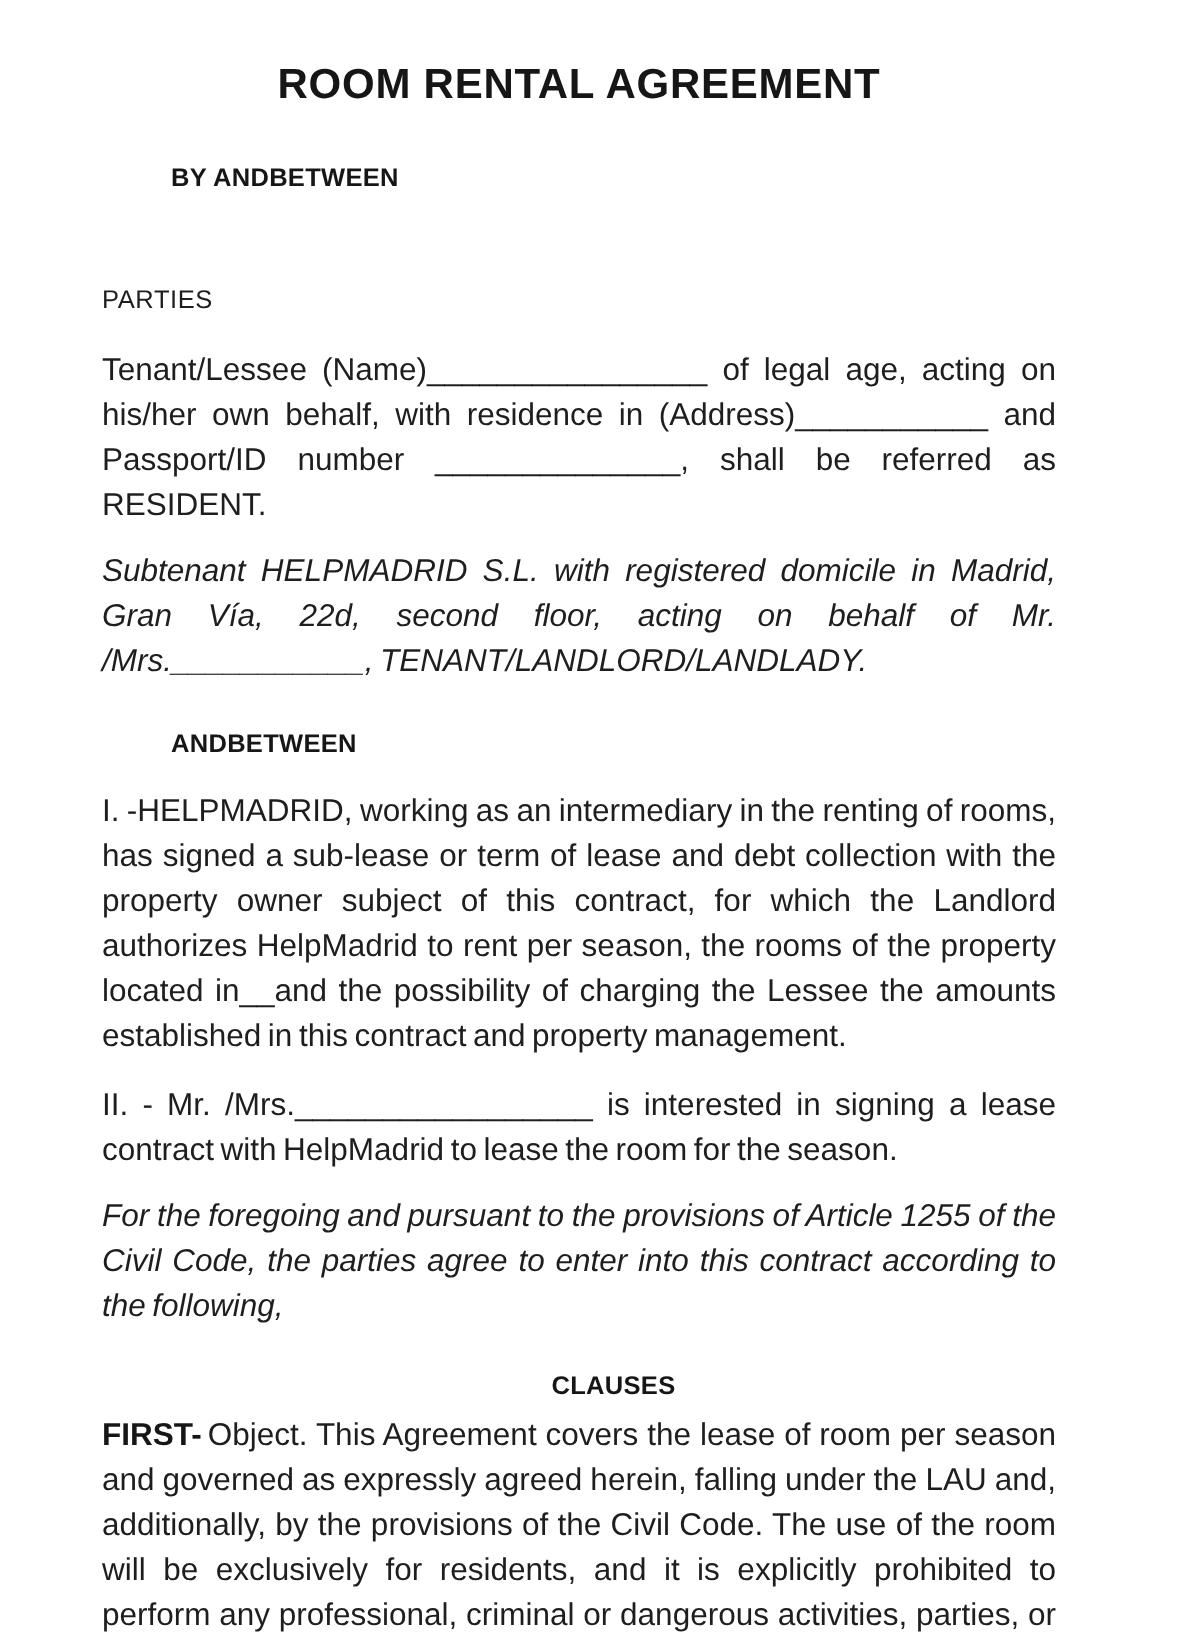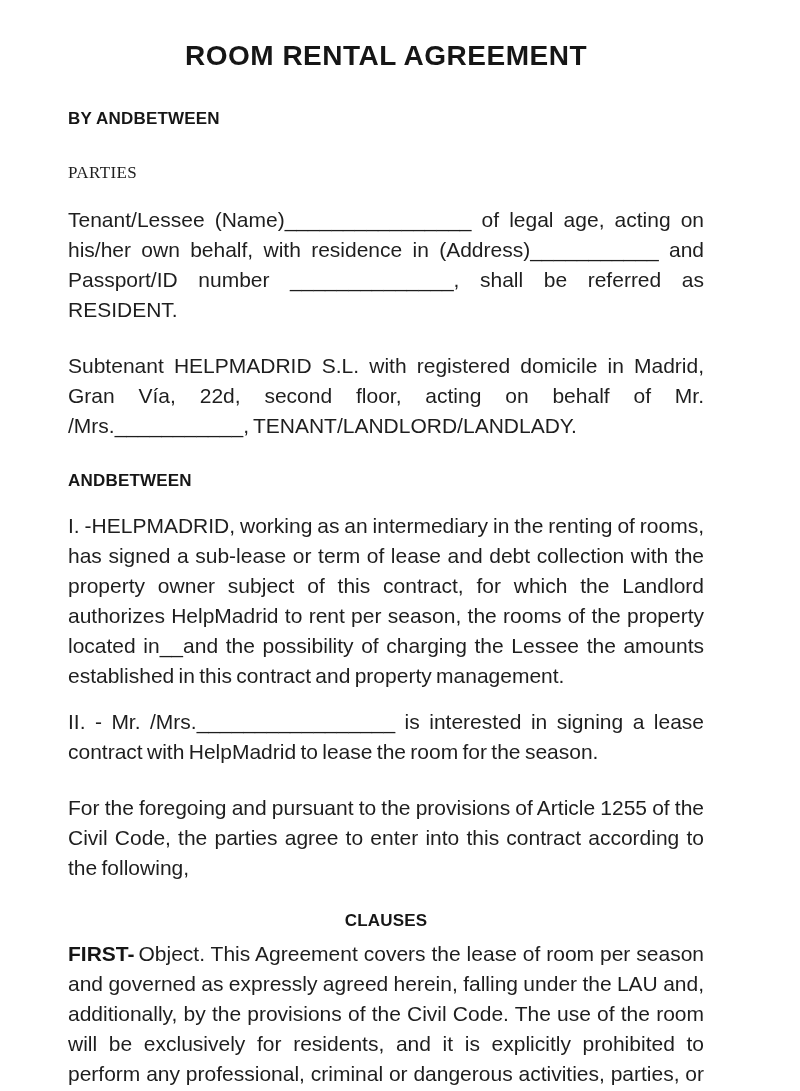--- a/index.html
+++ b/index.html
@@ -29,36 +29,36 @@
   .dateline {
     margin-top: 52px;
     font-size: 17px;
   }
   .heading-bold {
     margin-top: 37px;
     font-size: 17px;
     font-weight: 700;
     letter-spacing: 0.2px;
     color: #161616;
+    margin-left: 46px;
   }
   .heading-regular {
-    margin-top: 34px;
+    margin-top: 61px;
     font-size: 17px;
     letter-spacing: 0.4px;
-    font-family: Liberation Serif, serif;
   }
   p.body {
     margin: 0;
     font-size: 21px;
     line-height: 30px;
     text-align: justify;
     word-spacing: -1.5px;
   }
   p.m-top-22 { margin-top: 22px; }
-  p.m-top-14 { margin-top: 26px; }
+  p.m-top-14 { margin-top: 14px; font-style: italic; }
   p.m-top-16 { margin-top: 16px; }
   p.m-top-20 { margin-top: 20px; }
   p.m-top-24 { margin-top: 8px; }
   .h-declaration { margin-top: 30px; }
   .h-clauses { margin-top: 28px; text-align: center; }
   .clause-label {
     font-weight: 700;
     color: #161616;
     margin-right: 4px;
   }

